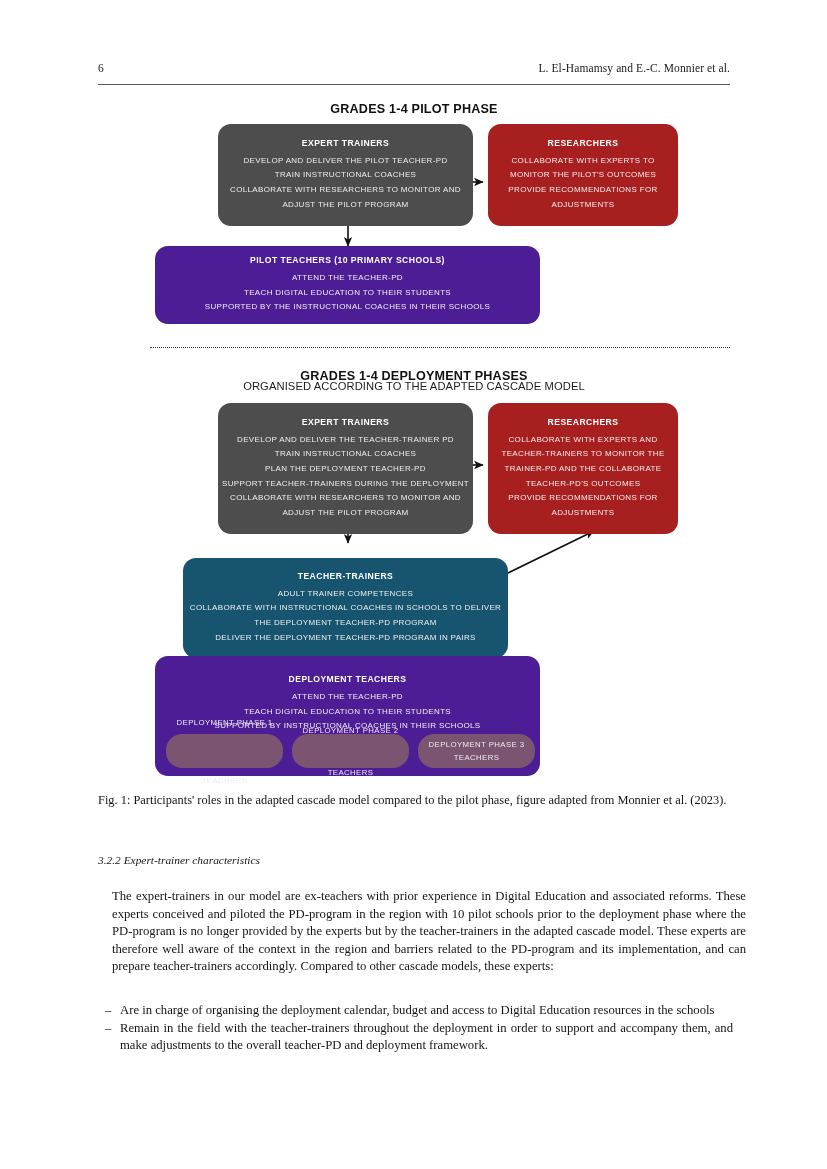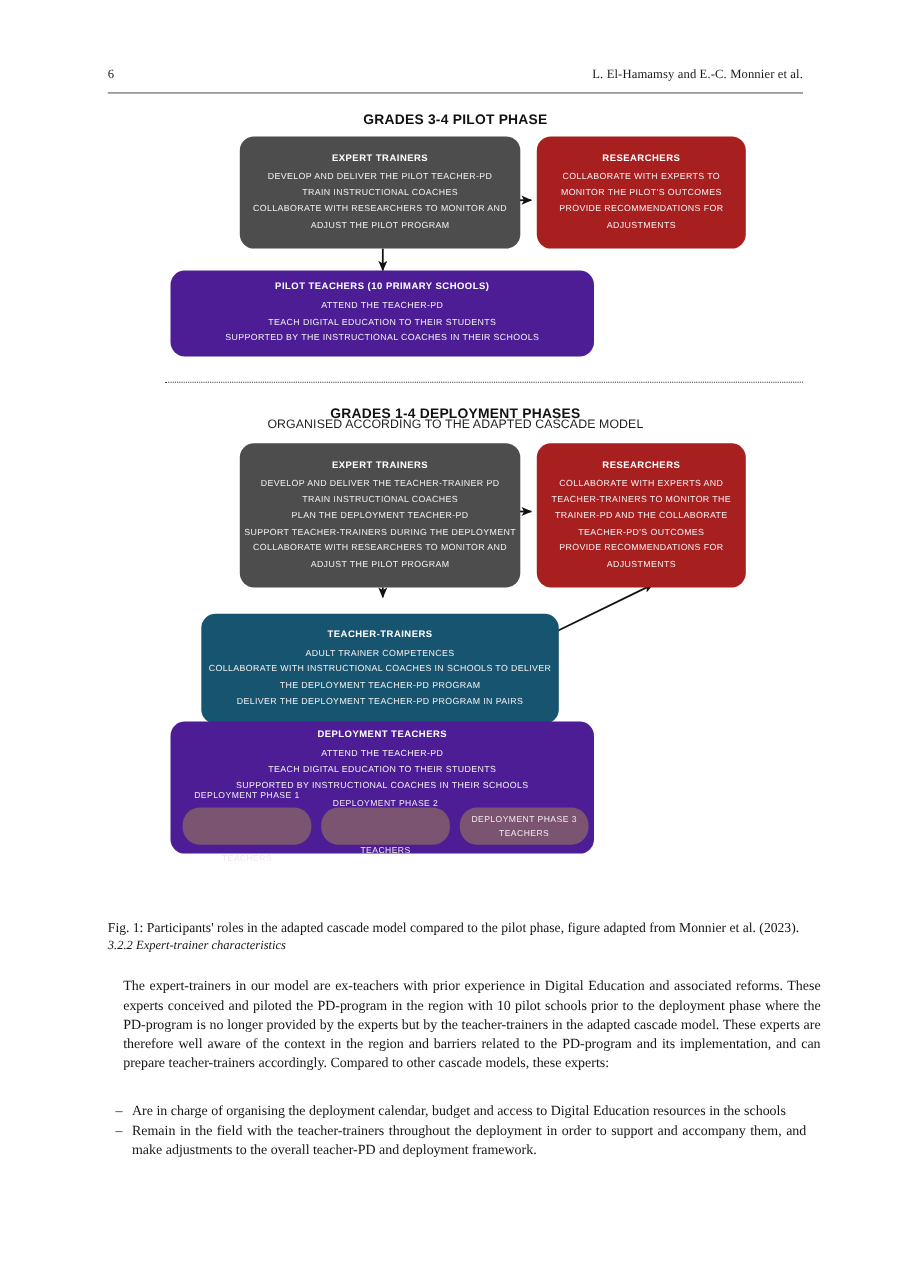--- a/index.html
+++ b/index.html
@@ -148,21 +148,20 @@
   .caption {
     position: absolute;
     left: 98px;
     top: 792px;
     width: 634px;
     font-family: "Liberation Serif", serif;
     font-size: 12.4px;
     line-height: 16.4px;
     text-align: justify;
     color: #141414;
-    margin-top: 43px;
   }
 
   .subhead {
     position: absolute;
     left: 98px;
     top: 854px;
     width: 634px;
     font-family: "Liberation Serif", serif;
     font-style: italic;
     font-size: 11.4px;
@@ -233,21 +232,21 @@
 
       <line x1="365" y1="367" x2="385" y2="367" stroke="#111111" stroke-width="1.6" marker-start="url(#ah2)" marker-end="url(#ah)"></line>
 
       <line x1="250" y1="436" x2="250" y2="445" stroke="#111111" stroke-width="1.6" marker-end="url(#ah)"></line>
 
       <line x1="410" y1="475" x2="496" y2="433" stroke="#111111" stroke-width="1.6" marker-start="url(#ah2)" marker-end="url(#ah)"></line>
 
       <line x1="250" y1="545" x2="250" y2="558" stroke="#111111" stroke-width="1.6" marker-end="url(#ah)"></line>
     </svg>
 
-    <div class="sec-title" style="top:4px;">GRADES 3-4 PILOT PHASE</div>
+    <div class="sec-title" style="top:4px;">GRADES 1-4 PILOT PHASE</div>
 
     <div class="box box-grey" style="left:120px; top:26px; width:255px; height:102px;">
       <div class="box-title">EXPERT TRAINERS</div>
       <div class="box-line">DEVELOP AND DELIVER THE PILOT TEACHER-PD</div>
       <div class="box-line">TRAIN INSTRUCTIONAL COACHES</div>
       <div class="box-line">COLLABORATE WITH RESEARCHERS TO MONITOR AND</div>
       <div class="box-line">ADJUST THE PILOT PROGRAM</div>
     </div>
 
     <div class="box box-red" style="left:390px; top:26px; width:190px; height:102px;">
@@ -291,21 +290,21 @@
     </div>
 
     <div class="box box-teal" style="left:85px; top:460px; width:325px; height:100px;">
       <div class="box-title">TEACHER-TRAINERS</div>
       <div class="box-line">ADULT TRAINER COMPETENCES</div>
       <div class="box-line">COLLABORATE WITH INSTRUCTIONAL COACHES IN SCHOOLS TO DELIVER</div>
       <div class="box-line">THE DEPLOYMENT TEACHER-PD PROGRAM</div>
       <div class="box-line">DELIVER THE DEPLOYMENT TEACHER-PD PROGRAM IN PAIRS</div>
     </div>
 
-    <div class="box box-purple" style="left:57px; top:558px; width:385px; height:120px; justify-content:flex-start; padding-top:6px;">
+    <div class="box box-purple" style="left:57px; top:558px; width:385px; height:120px; justify-content:flex-start; padding-top:18px;">
       <div class="box-title">DEPLOYMENT TEACHERS</div>
       <div class="box-line">ATTEND THE TEACHER-PD</div>
       <div class="box-line">TEACH DIGITAL EDUCATION TO THEIR STUDENTS</div>
       <div class="box-line">SUPPORTED BY INSTRUCTIONAL COACHES IN THEIR SCHOOLS</div>
     </div>
 
     <div class="pill" style="left:68px; top:636px; width:117px; height:34px;gap:45px;">
       <span>DEPLOYMENT PHASE 1</span>
       <span>TEACHERS</span>
     </div>

